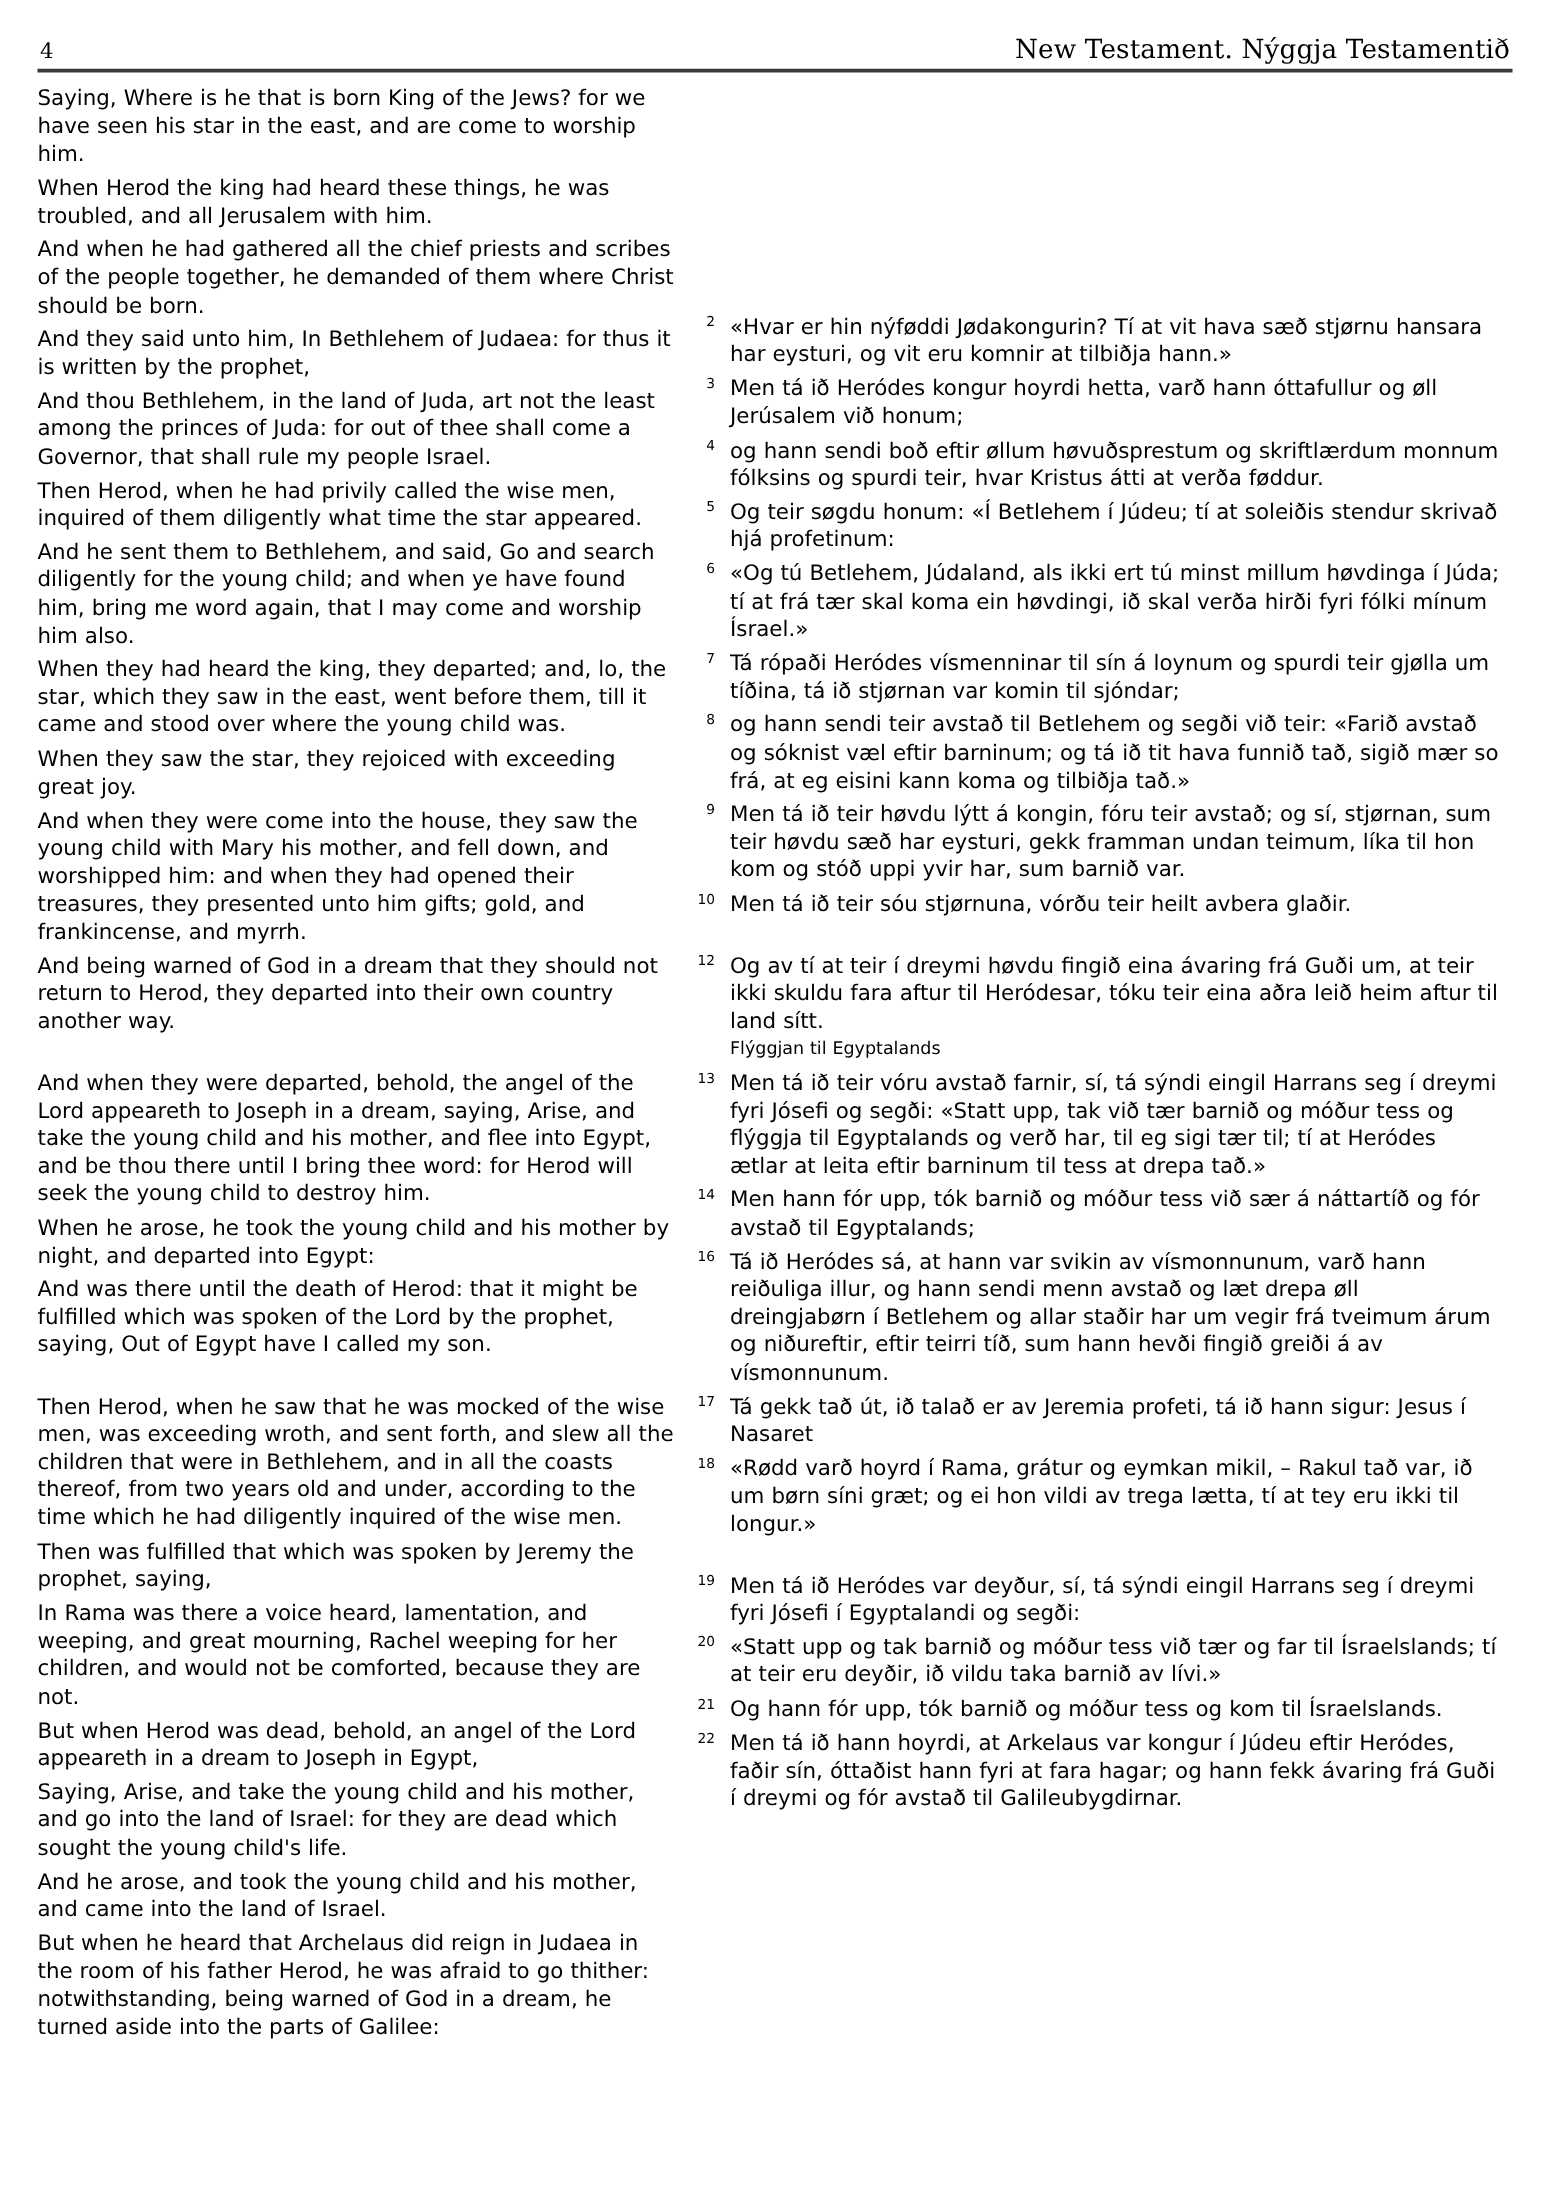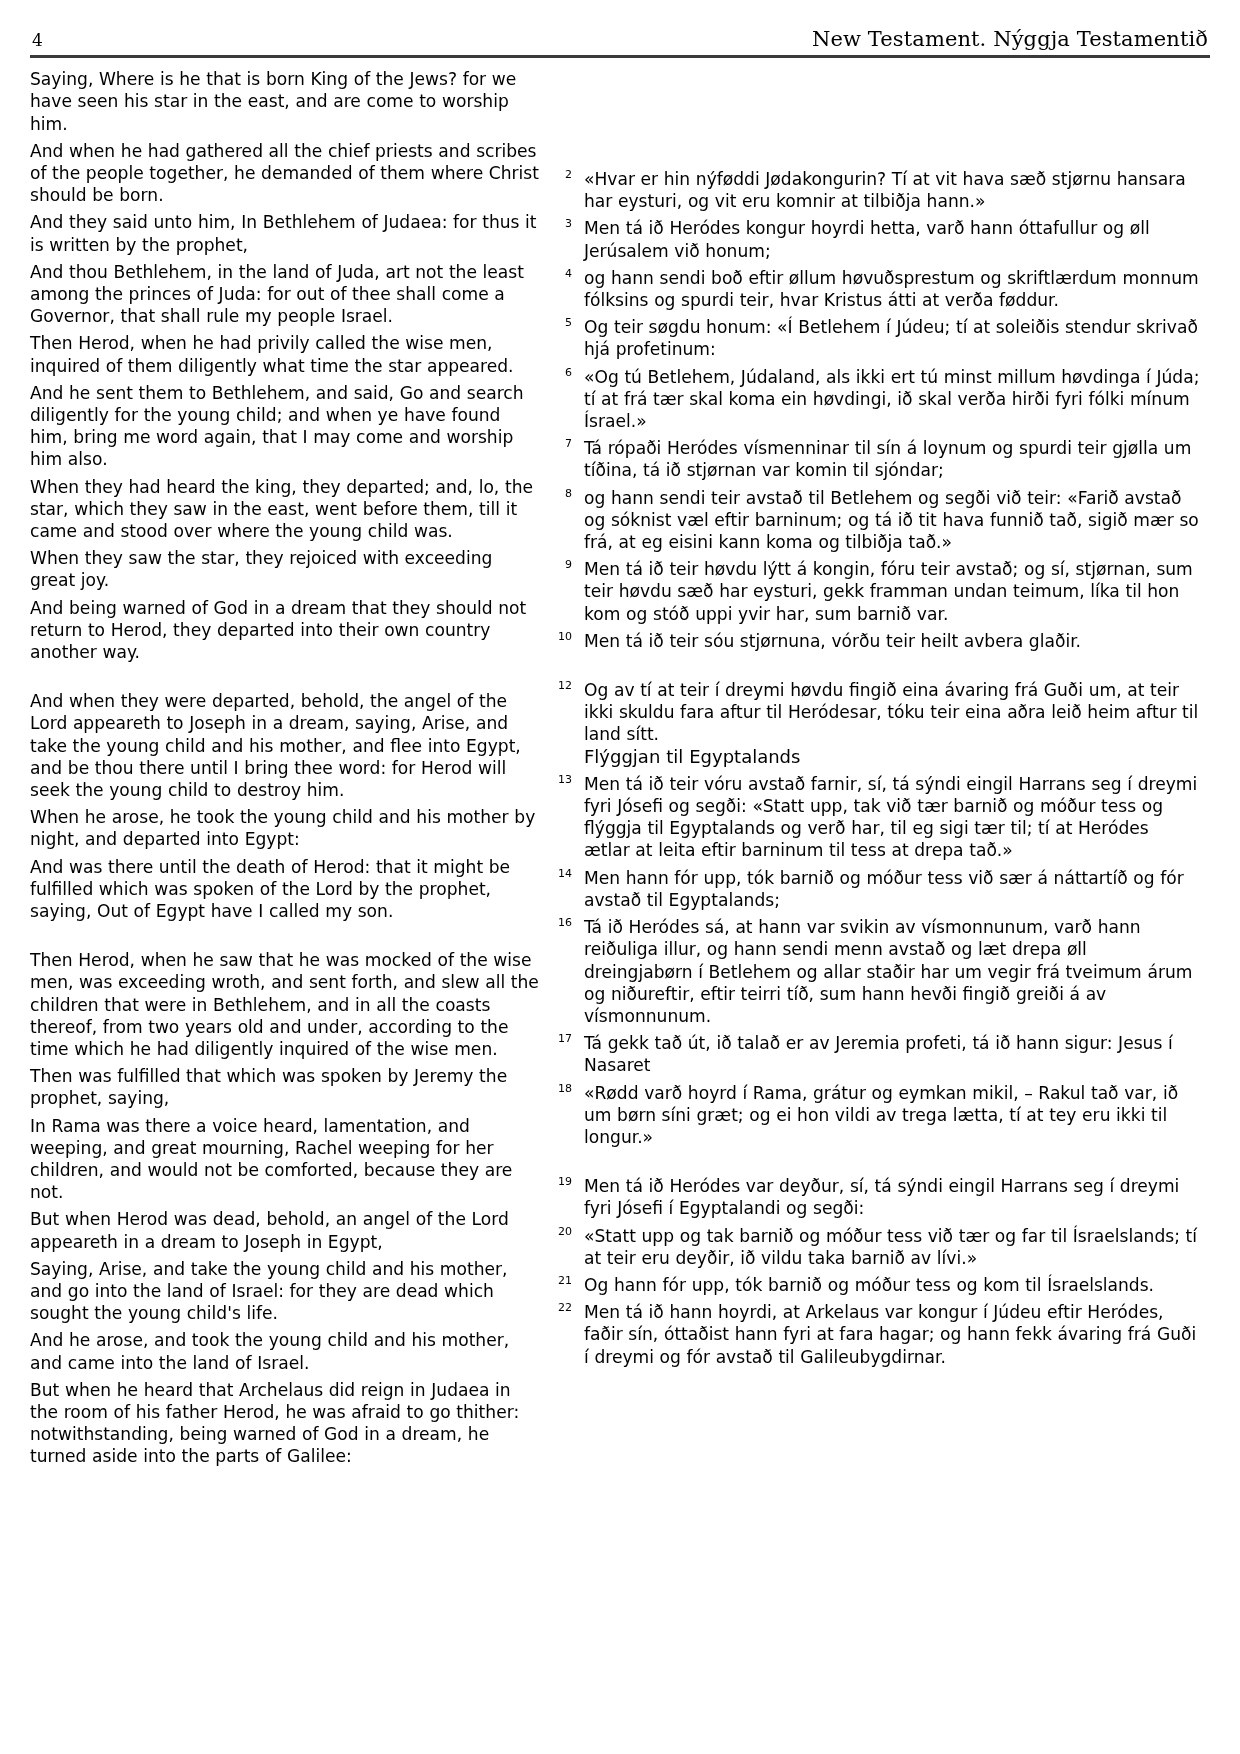--- a/index.html
+++ b/index.html
@@ -95,46 +95,48 @@
     top: -4px;
   }
   .vtext {
     flex: 1 1 auto;
     font-size: 17.1px;
     line-height: 22.2px;
     word-spacing: 0.2px;
   }
   .subhead {
     display: block;
-    font-size: 18px;
+    font-size: 14px;
     line-height: 22.2px;
   }
 </style>
 </head>
 <body>
 
 <div class="page">
 
   <div class="runhead">
     <span class="folio">4</span>
     <span class="title">New Testament. Nýggja Testamentið</span>
   </div>
   <hr class="rule">
 
   <div class="columns">
 
     <div class="col-left">
         <p class="vs-en">Saying, Where is he that is born King of the Jews? for we have seen his star in the east, and are come to worship him.</p>
+        <p class="vs-en">When Herod the king had heard these things, he was troubled, and all Jerusalem with him.</p>
         <p class="vs-en">And when he had gathered all the chief priests and scribes of the people together, he demanded of them where Christ should be born.</p>
         <p class="vs-en">And they said unto him, In Bethlehem of Judaea: for thus it is written by the prophet,</p>
         <p class="vs-en">And thou Bethlehem, in the land of Juda, art not the least among the princes of Juda: for out of thee shall come a Governor, that shall rule my people Israel.</p>
         <p class="vs-en">Then Herod, when he had privily called the wise men, inquired of them diligently what time the star appeared.</p>
         <p class="vs-en">And he sent them to Bethlehem, and said, Go and search diligently for the young child; and when ye have found him, bring me word again, that I may come and worship him also.</p>
         <p class="vs-en">When they had heard the king, they departed; and, lo, the star, which they saw in the east, went before them, till it came and stood over where the young child was.</p>
         <p class="vs-en">When they saw the star, they rejoiced with exceeding great joy.</p>
+        <p class="vs-en">And when they were come into the house, they saw the young child with Mary his mother, and fell down, and worshipped him: and when they had opened their treasures, they presented unto him gifts; gold, and frankincense, and myrrh.</p>
         <p class="vs-en">And being warned of God in a dream that they should not return to Herod, they departed into their own country another way.</p>
         <div class="spacer"></div>
         <p class="vs-en">And when they were departed, behold, the angel of the Lord appeareth to Joseph in a dream, saying, Arise, and take the young child and his mother, and flee into Egypt, and be thou there until I bring thee word: for Herod will seek the young child to destroy him.</p>
         <p class="vs-en">When he arose, he took the young child and his mother by night, and departed into Egypt:</p>
         <p class="vs-en">And was there until the death of Herod: that it might be fulfilled which was spoken of the Lord by the prophet, saying, Out of Egypt have I called my son.</p>
         <div class="spacer"></div>
         <p class="vs-en">Then Herod, when he saw that he was mocked of the wise men, was exceeding wroth, and sent forth, and slew all the children that were in Bethlehem, and in all the coasts thereof, from two years old and under, according to the time which he had diligently inquired of the wise men.</p>
         <p class="vs-en">Then was fulfilled that which was spoken by Jeremy the prophet, saying,</p>
         <p class="vs-en">In Rama was there a voice heard, lamentation, and weeping, and great mourning, Rachel weeping for her children, and would not be comforted, because they are not.</p>
         <p class="vs-en">But when Herod was dead, behold, an angel of the Lord appeareth in a dream to Joseph in Egypt,</p>

